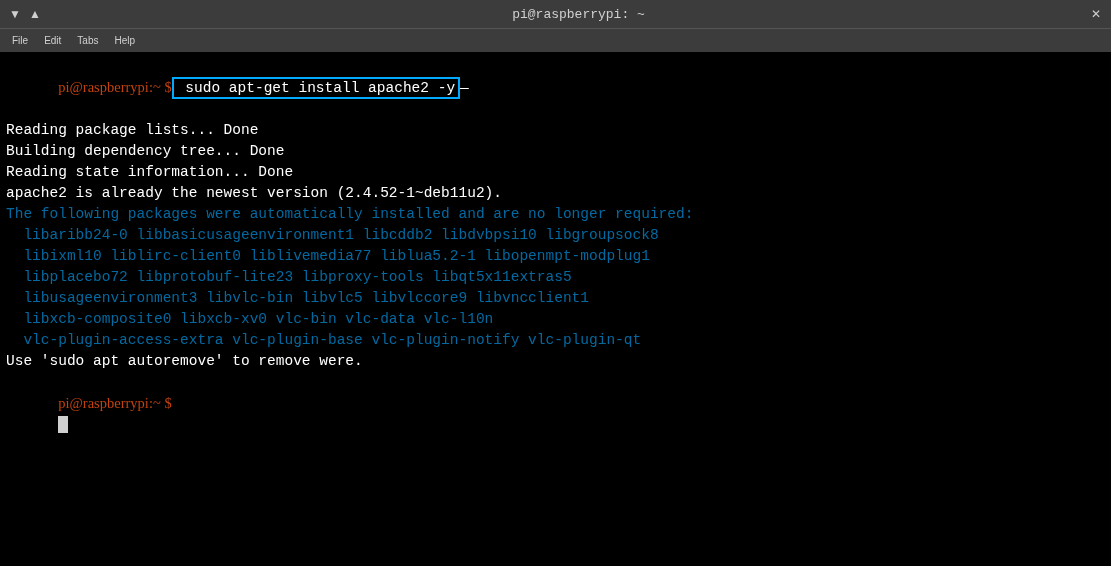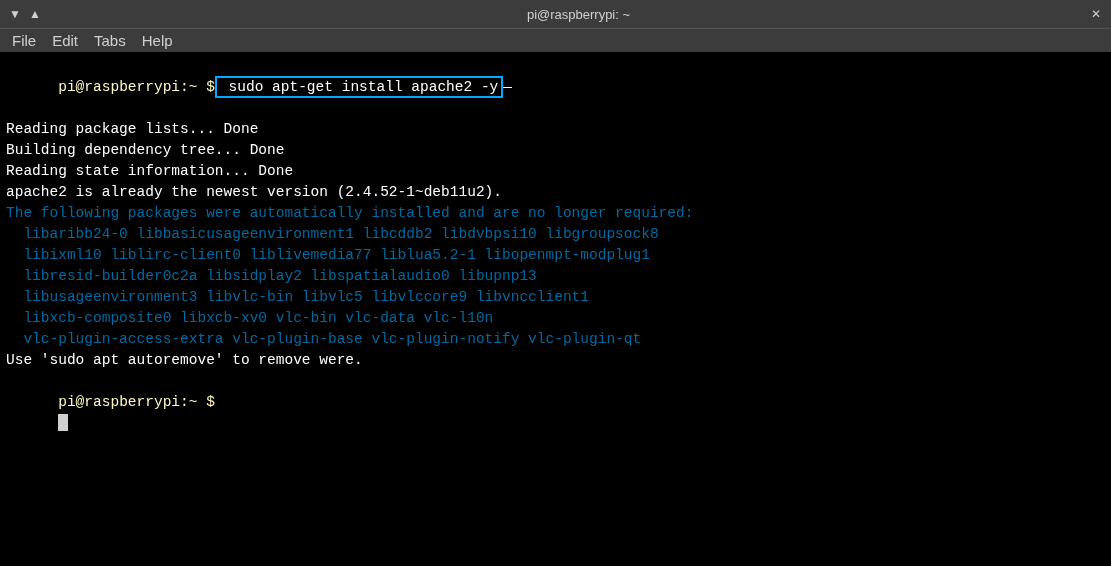--- a/index.html
+++ b/index.html
@@ -26,21 +26,21 @@
       display: flex;
       align-items: center;
       justify-content: space-between;
       padding: 0 8px;
       flex-shrink: 0;
     }
 
     .title-bar-title {
       color: #d0d0d0;
       font-size: 13px;
-      font-family: Liberation Sans, sans-serif;
+      font-family: Liberation Mono, monospace;
       flex: 1;
       text-align: center;
     }
 
     .title-bar-controls {
       display: flex;
       gap: 6px;
       align-items: center;
     }
 
@@ -61,21 +61,21 @@
       height: 24px;
       display: flex;
       align-items: center;
       padding: 0 4px;
       flex-shrink: 0;
       border-top: 1px solid #555;
     }
 
     .menu-item {
       color: #d0d0d0;
-      font-size: 15px;
+      font-size: 10px;
       font-family: sans-serif;
       padding: 0 8px;
       cursor: pointer;
       height: 100%;
       display: flex;
       align-items: center;
     }
 
     .terminal-body {
       background: #000000;
@@ -84,21 +84,21 @@
       overflow: hidden;
       font-size: 14.5px;
       line-height: 1.45;
     }
 
     .line {
       white-space: pre;
       display: block;
     }
 
-    .green { color: #fef9c3; }
+    .green { color: #c2410c; font-family: Liberation Serif, serif; }
     .white { color: #ffffff; }
     .red-orange { color: #0369a1; }
 
     .cursor {
       display: inline-block;
       width: 10px;
       height: 17px;
       background: #d0d0d0;
       vertical-align: text-bottom;
       animation: blink 1s step-end infinite;
@@ -138,21 +138,21 @@
       <span class="green">pi@raspberrypi:~ $</span><span class="white" style="border: 2px solid #00aaff; padding: 1px 3px; font-family: Liberation Mono, monospace;"> sudo apt-get install apache2 -y</span><span style="color:#ffffff;">―</span>
     </div>
 
     <span class="line white">Reading package lists... Done</span>
     <span class="line white">Building dependency tree... Done</span>
     <span class="line white">Reading state information... Done</span>
     <span class="line white">apache2 is already the newest version (2.4.52-1~deb11u2).</span>
     <span class="line red-orange">The following packages were automatically installed and are no longer required:</span>
     <span class="line red-orange">  libaribb24-0 libbasicusageenvironment1 libcddb2 libdvbpsi10 libgroupsock8</span>
     <span class="line red-orange">  libixml10 liblirc-client0 liblivemedia77 liblua5.2-1 libopenmpt-modplug1</span>
-    <span class="line red-orange">  libresid-builder0c2a libsidplay2 libspatialaudio0 libupnp13</span>
+    <span class="line red-orange">  libplacebo72 libprotobuf-lite23 libproxy-tools libqt5x11extras5</span>
     <span class="line red-orange">  libusageenvironment3 libvlc-bin libvlc5 libvlccore9 libvncclient1</span>
     <span class="line red-orange">  libxcb-composite0 libxcb-xv0 vlc-bin vlc-data vlc-l10n</span>
     <span class="line red-orange">  vlc-plugin-access-extra vlc-plugin-base vlc-plugin-notify vlc-plugin-qt</span>
     <span class="line white">Use 'sudo apt autoremove' to remove were.</span>
 
     <div class="line">
       <span class="green">pi@raspberrypi:~ $</span>
       <span class="cursor"></span>
     </div>
   </div>

